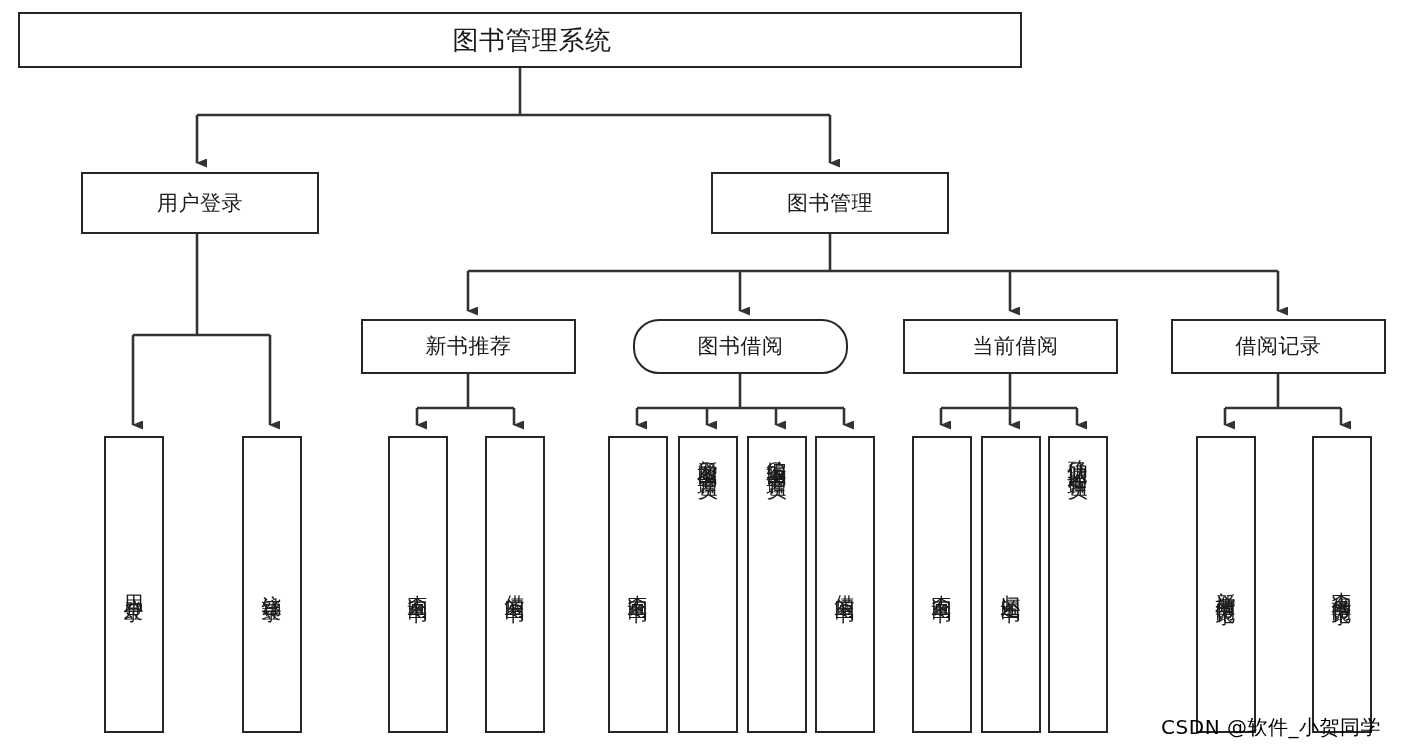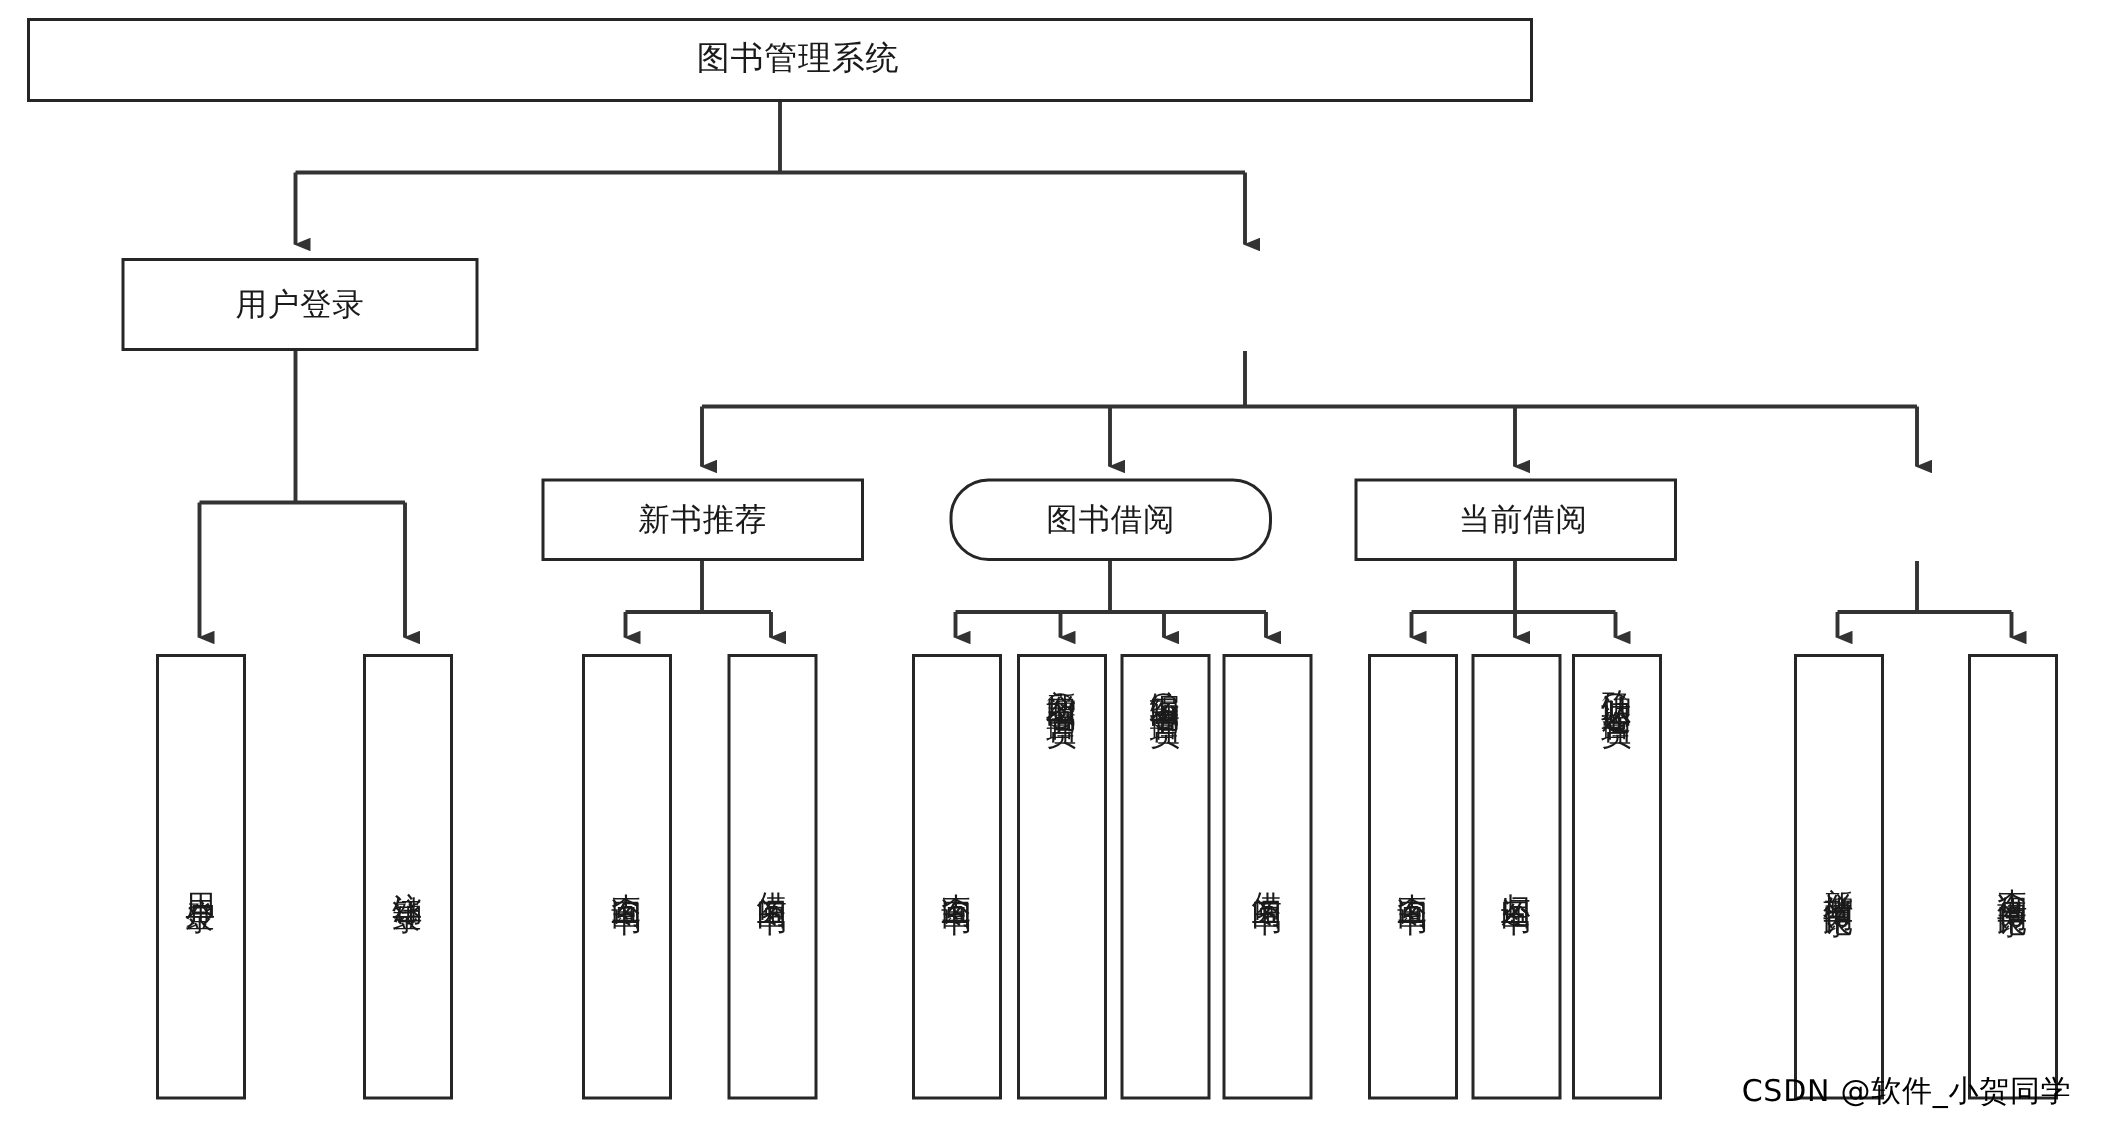--- a/index.html
+++ b/index.html
@@ -41,21 +41,21 @@
     text-align: center;
     line-height: 1.18;
     white-space: pre;
     letter-spacing: 0.5px;
   }
   
   .node.horiz .node-label {
     font-size: 21px;
   }
   .node.root .node-label {
-    font-size: 22px;
+    font-size: 26px;
     margin-left: 24px;
   }
   
   .node.vert {
     align-items: flex-start;
     justify-content: center;
     padding-top: 6px;
   }
   .node.vert .node-label {
     writing-mode: vertical-rl;
@@ -136,33 +136,39 @@
   </svg>
 
   <div class="node horiz root" style="left:18px; top:12px; width:1004px; height:56px;">
     <span class="node-label">图书管理系统</span>
   </div>
 
   <div class="node horiz" style="left:81px; top:172px; width:238px; height:62px;">
     <span class="node-label">用户登录</span>
   </div>
 
+  <div class="node horiz" style="left:711px; top:172px; width:238px; height:62px;">
+    <span class="node-label">图书管理</span>
+  </div>
 
   <div class="node horiz" style="left:361px; top:319px; width:215px; height:55px;">
     <span class="node-label">新书推荐</span>
   </div>
 
   <div class="node horiz" style="left:633px; top:319px; width:215px; height:55px;border-radius:26px;">
     <span class="node-label">图书借阅</span>
   </div>
 
   <div class="node horiz" style="left:903px; top:319px; width:215px; height:55px;padding-left:10px;">
     <span class="node-label">当前借阅</span>
   </div>
 
+  <div class="node horiz" style="left:1171px; top:319px; width:215px; height:55px;">
+    <span class="node-label">借阅记录</span>
+  </div>
 
   <div class="node vert centered" style="left:104px; top:436px; width:60px; height:297px;">
     <span class="node-label">用户登录</span>
   </div>
 
   <div class="node vert centered" style="left:242px; top:436px; width:60px; height:297px;">
     <span class="node-label">注销登录</span>
   </div>
 
   <div class="node vert centered" style="left:388px; top:436px; width:60px; height:297px;">

